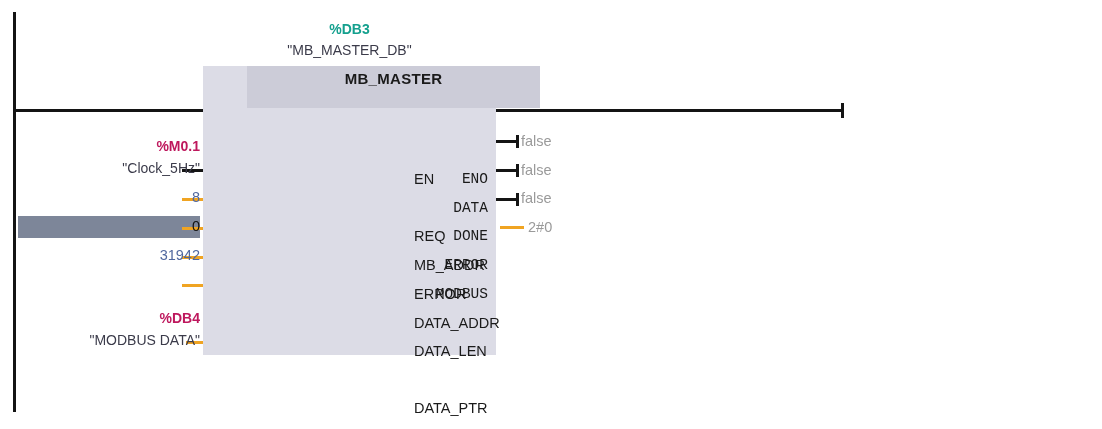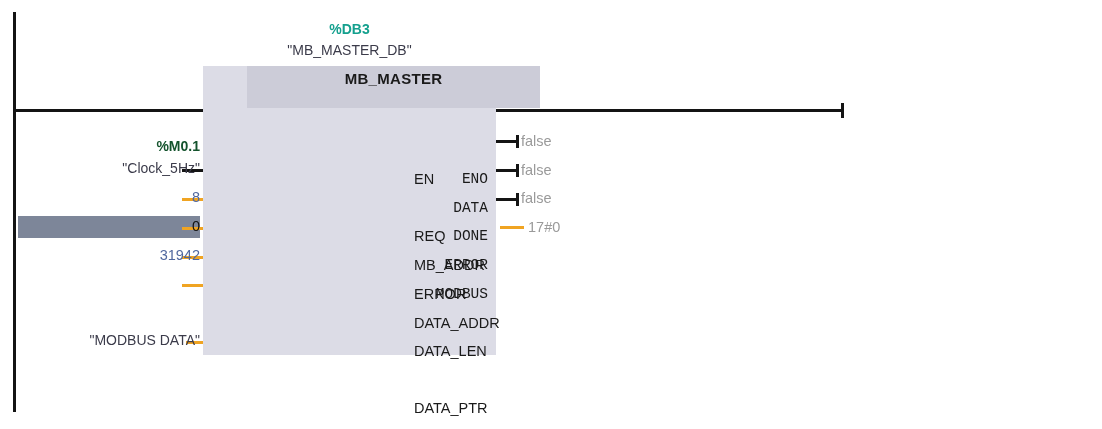--- a/index.html
+++ b/index.html
@@ -142,21 +142,21 @@
   }
   .opd-box {
     position: absolute;
     width: 186px;
     text-align: right;
     white-space: nowrap;
   }
   .opd-addr {
     font-size: 14px;
     font-weight: bold;
-    color: #14532d;
+    color: #be185d;
   }
   .opd-sym {
     font-size: 14px;
     color: #3b3b4a;
   }
   .opd-val {
     font-size: 14.5px;
     color: #50689f;
   }
   .opd-val-sel {
@@ -231,20 +231,21 @@
   <div class="out-tick" style="top:193px"></div>
   <div class="out-line-orange" style="top:226px"></div>
 
   <div class="opd-box opd-addr" style="left:14px; top:138px">%M0.1</div>
   <div class="opd-box opd-sym" style="left:14px; top:160px">"Clock_5Hz"</div>
 
   <div class="opd-box opd-val" style="left:14px; top:189px">8</div>
   <div class="opd-box opd-val-sel" style="left:14px; top:218px">0</div>
   <div class="opd-box opd-val" style="left:14px; top:247px">31942</div>
 
+  <div class="opd-box opd-addr" style="left:14px; top:310px">%DB4</div>
   <div class="opd-box opd-sym" style="left:14px; top:332px">"MODBUS DATA"</div>
 
   <div class="out-val" style="left:521px; top:133px">false</div>
   <div class="out-val" style="left:521px; top:162px">false</div>
   <div class="out-val" style="left:521px; top:190px">false</div>
-  <div class="out-val" style="left:528px; top:219px">17#0</div>
+  <div class="out-val" style="left:528px; top:219px">2#0</div>
 
 </div>
 
 </body></html>

